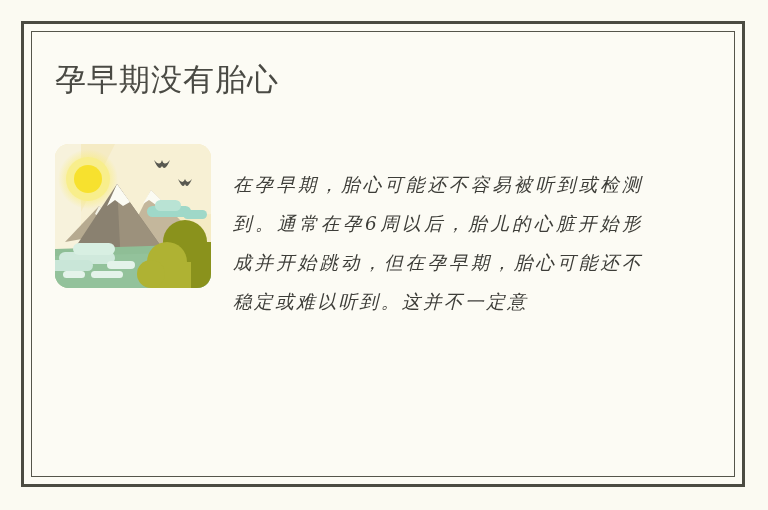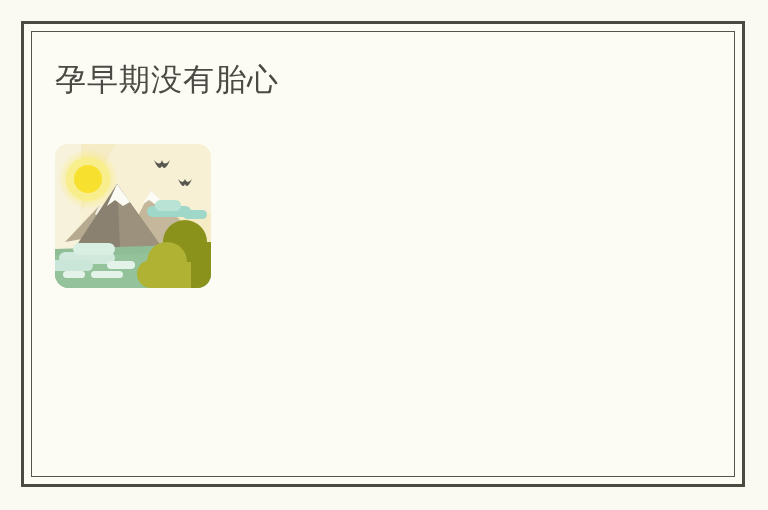--- a/index.html
+++ b/index.html
@@ -164,15 +164,16 @@
             <circle cx="130" cy="98" r="22" fill="#8A921C"></circle>
             <rect x="108" y="98" width="48" height="46" fill="#8A921C"></rect>
             <circle cx="112" cy="118" r="20" fill="#AFB233"></circle>
             <rect x="96" y="118" width="40" height="26" fill="#AFB233"></rect>
             <circle cx="96" cy="130" r="14" fill="#AFB233"></circle>
           </g>
         </g>
       </svg>
     </div>
 
+    <div class="article-text">在孕早期，胎心可能还不容易被听到或检测到。通常在孕6周以后，胎儿的心脏开始形成并开始跳动，但在孕早期，胎心可能还不稳定或难以听到。这并不一定意</div>
 
   </div>
 </div>
 
 </body></html>

